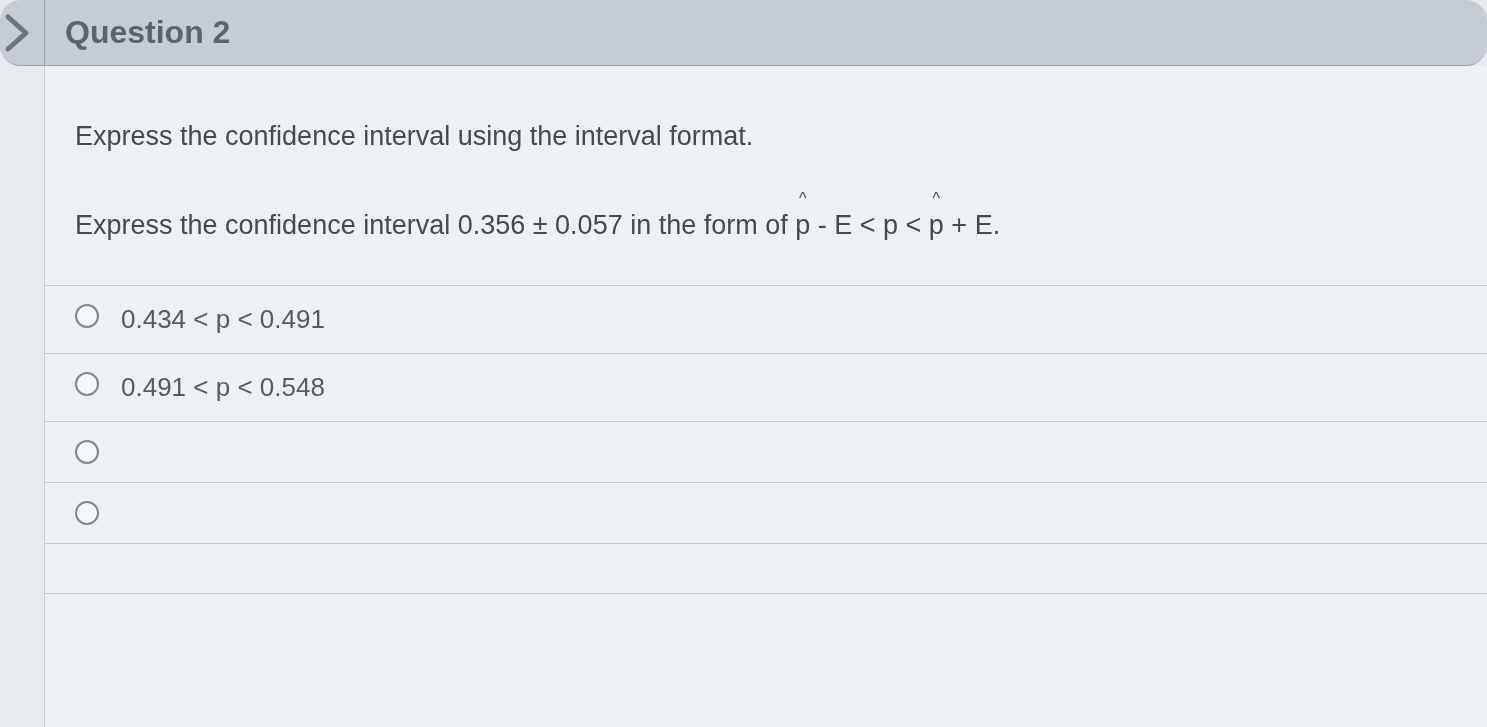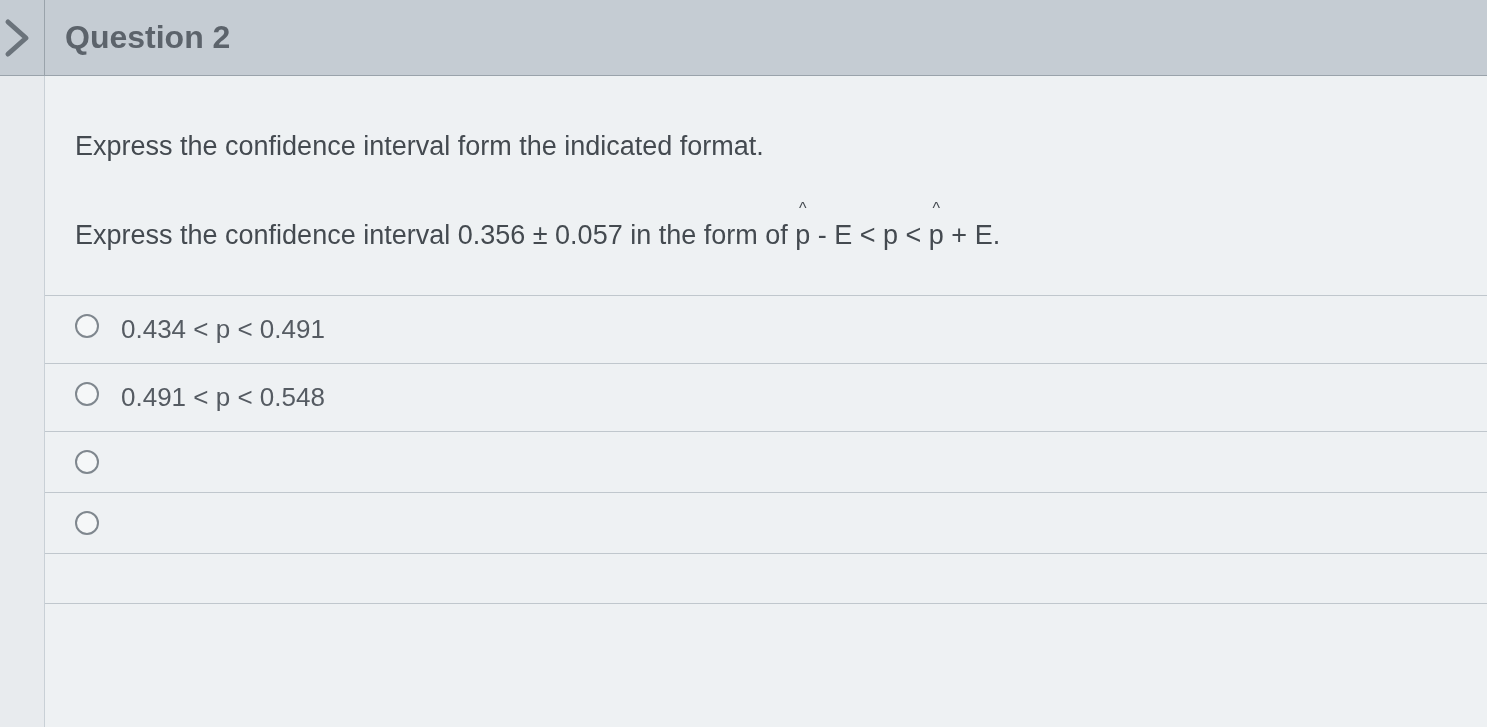--- a/index.html
+++ b/index.html
@@ -15,21 +15,22 @@
     width: 100%;
     height: 100%;
     display: flex;
     flex-direction: column;
   }
   .header-bar {
     background: #c5ccd3;
     border-bottom: 1px solid #9aa3ab;
     display: flex;
     align-items: center;
-    height: 76px;
+    height: 66px;
+    border-radius: 21px;
   }
   .nav-arrow {
     width: 44px;
     height: 66px;
     display: flex;
     align-items: center;
     justify-content: flex-start;
     padding-left: 2px;
   }
   .nav-arrow svg { display:block; }
@@ -110,21 +111,21 @@
         <path d="M 6 4 L 24 20 L 6 36" fill="none" stroke="#6b737b" stroke-width="5" stroke-linecap="round" stroke-linejoin="round"></path>
       </svg>
     </div>
     <div class="header-divider"></div>
     <div class="question-title">Question 2</div>
   </div>
 
   <div class="body-panel">
 
     <div class="prompt-area">
-      <div class="prompt-line">Express the confidence interval form the indicated format.</div>
+      <div class="prompt-line">Express the confidence interval using the interval format.</div>
       <div class="prompt-line">
         <span>Express the confidence interval 0.356 ± 0.057 in the form of </span><span class="phat"><span class="hat">^</span><span>p</span></span><span> - E &lt; p &lt; </span><span class="phat"><span class="hat">^</span><span>p</span></span><span> + E.</span>
       </div>
     </div>
 
     <div class="options">
       <div class="option-row">
         <div class="radio"></div>
         <span>0.434 &lt; p &lt; 0.491</span>
       </div>

